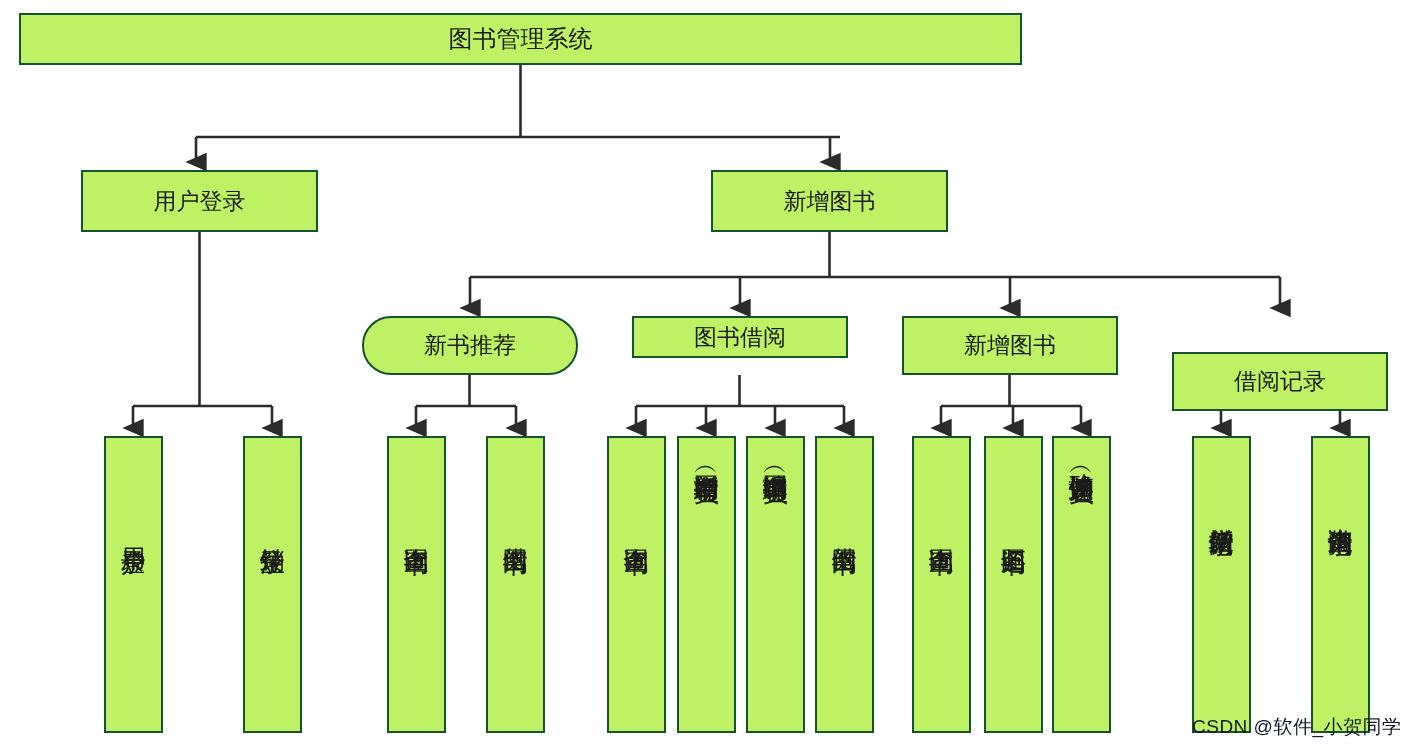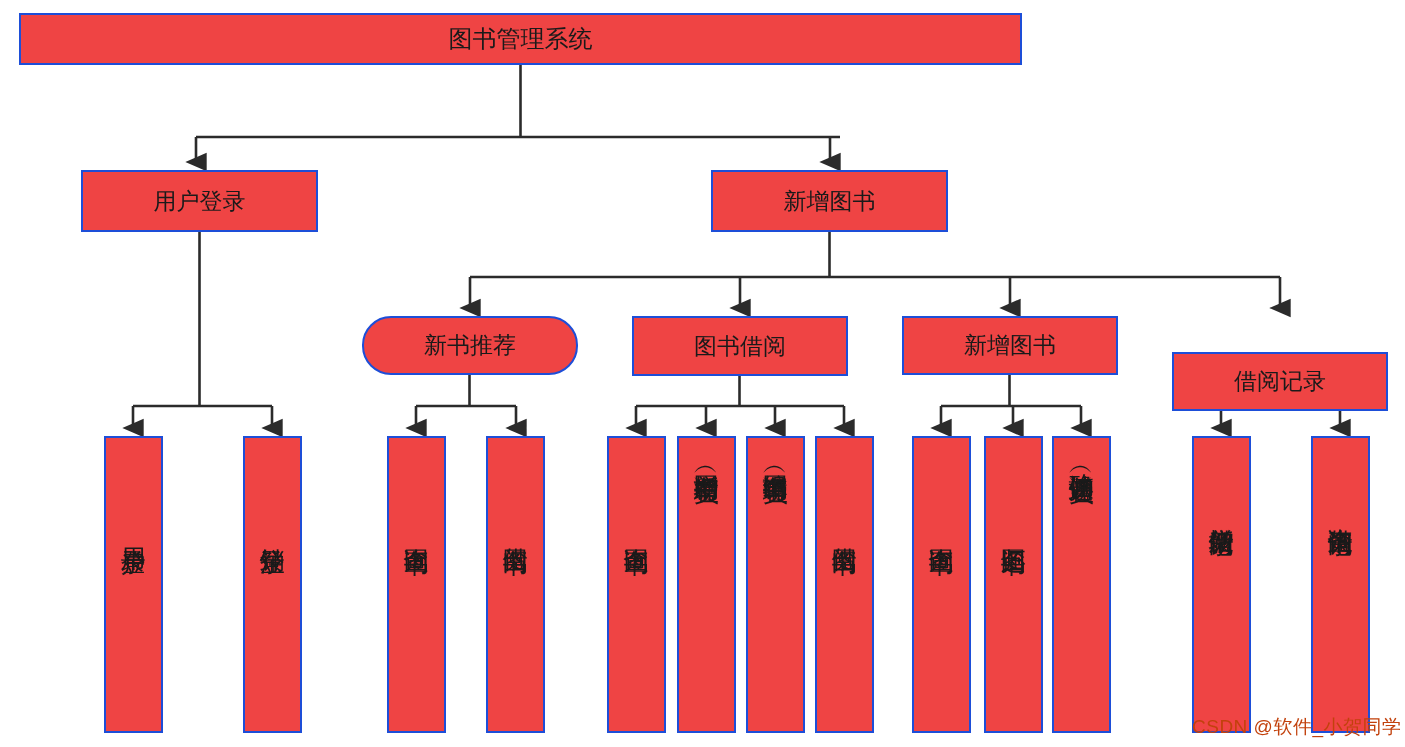--- a/index.html
+++ b/index.html
@@ -21,22 +21,22 @@
     position: absolute;
     left: 0;
     top: 0;
     width: 1405px;
     height: 747px;
     pointer-events: none;
   }
   .node {
     position: absolute;
     box-sizing: border-box;
-    background: #ef4444;
-    border: 2px solid #1d4ed8;
+    background: #bef264;
+    border: 2px solid #14532d;
     display: flex;
     align-items: center;
     justify-content: center;
     color: #1a1a1a;
   }
   .node .lbl {
     display: block;
     text-align: center;
     line-height: 1.0;
     white-space: nowrap;
@@ -67,21 +67,21 @@
     margin-top: 86px;
   }
   .node-v.mid2 .lbl {
     margin-top: 66px;
   }
   .node-v.tall .lbl {
     margin-top: 12px;
   }
   .watermark {
     position: absolute;
-    color: #c2410c;
+    color: #0f172a;
     font-size: 19px;
     white-space: nowrap;
     letter-spacing: 0.5px;
   }
 </style>
 </head>
 <body>
 
 <div id="diagram-root">
 
@@ -142,21 +142,21 @@
   <div class="node node-h" style="left:81px; top:170px; width:237px; height:62px;">
     <span class="lbl">用户登录</span>
   </div>
   <div class="node node-h" style="left:711px; top:170px; width:237px; height:62px;">
     <span class="lbl">新增图书</span>
   </div>
 
   <div class="node node-h" style="left:362px; top:316px; width:216px; height:59px;border-radius:29px;">
     <span class="lbl">新书推荐</span>
   </div>
-  <div class="node node-h" style="left:632px; top:316px; width:216px; height:60px;">
+  <div class="node node-h" style="left:632px; top:316px; width:216px; height:42px;">
     <span class="lbl">图书借阅</span>
   </div>
   <div class="node node-h" style="left:902px; top:316px; width:216px; height:59px;">
     <span class="lbl">新增图书</span>
   </div>
   <div class="node node-h" style="left:1172px; top:316px; width:216px; height:59px;margin-top:36px;">
     <span class="lbl">借阅记录</span>
   </div>
 
   <div class="node node-v mid" style="left:104px; top:436px; width:59px; height:297px;">

